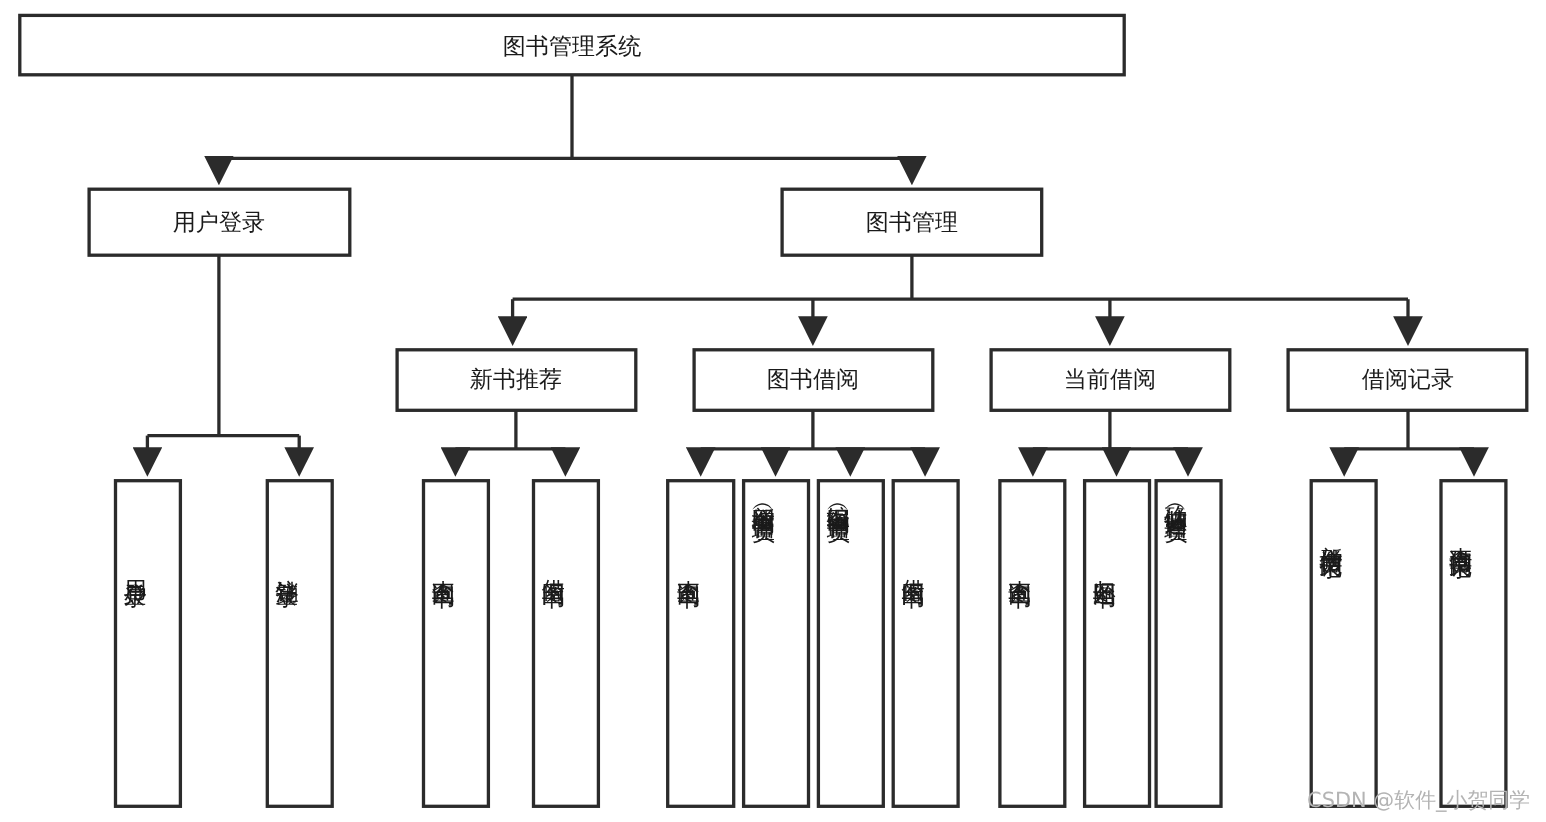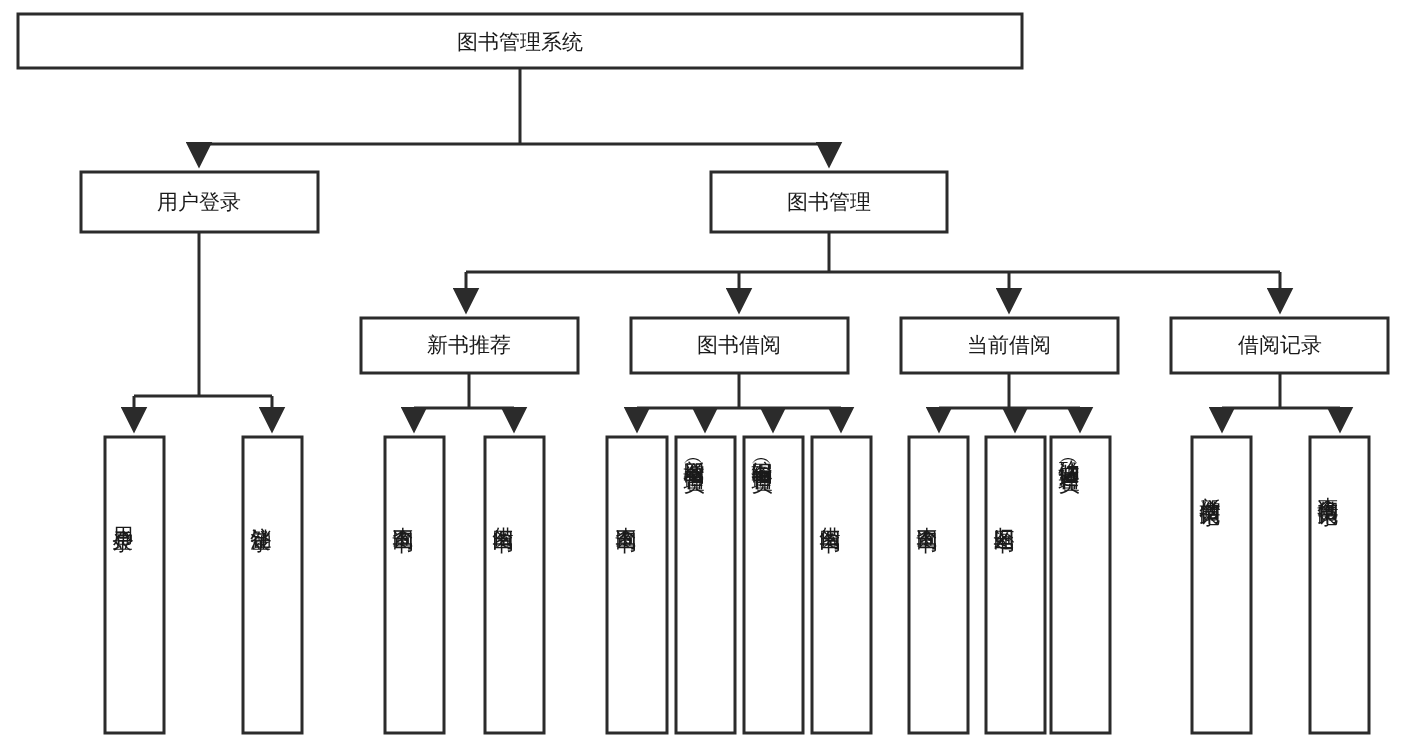--- a/index.html
+++ b/index.html
@@ -178,13 +178,14 @@
   <div class="vlabel" style="left:615px; top:510px;">查询图书</div>
   <div class="vlabel" style="left:683px; top:443px;">新增图书（管理员）</div>
   <div class="vlabel" style="left:751px; top:443px;">编辑图书（管理员）</div>
   <div class="vlabel" style="left:819px; top:510px;">借阅图书</div>
   <div class="vlabel" style="left:916px; top:510px;">查询图书</div>
   <div class="vlabel" style="left:993px; top:510px;">归还图书</div>
   <div class="vlabel" style="left:1058px; top:443px;">确认归还（管理员）</div>
   <div class="vlabel" style="left:1199px; top:480px;">新增借阅记录</div>
   <div class="vlabel" style="left:1317px; top:480px;">查询借阅记录</div>
 
+  <div class="watermark">CSDN @软件_小贺同学</div>
 </div>
 
 </body></html>

